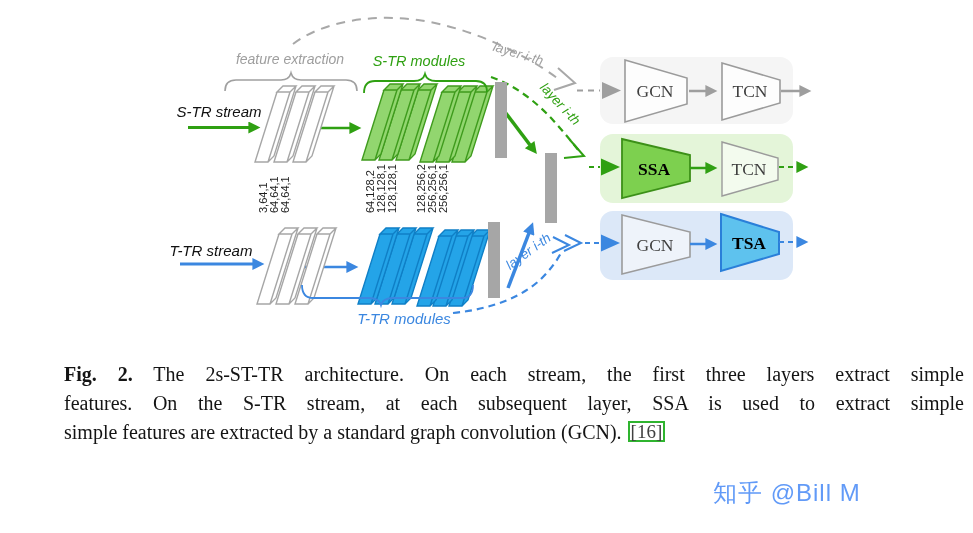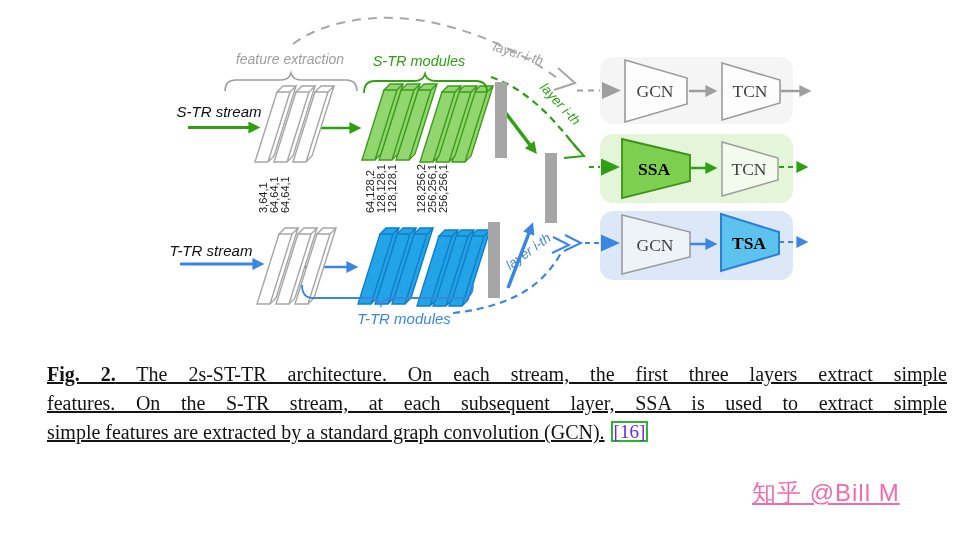--- a/index.html
+++ b/index.html
@@ -3,30 +3,30 @@
 <meta charset="utf-8">
 <style>
   html,body{margin:0;padding:0;background:#ffffff;}
   .page{position:relative;width:973px;height:533px;background:#fff;overflow:hidden;
         font-family:"Liberation Sans",sans-serif;}
   svg text{user-select:none;}
   .ann{font-family:"Liberation Sans",sans-serif;font-style:italic;}
   .dims{font-family:"Liberation Sans",sans-serif;font-size:11px;fill:#1d1d1d;}
   .blk{font-family:"Liberation Serif",serif;font-size:17.5px;fill:#3f3f3f;}
   .blkb{font-family:"Liberation Serif",serif;font-size:17.5px;font-weight:bold;fill:#000;}
-  .caption{position:absolute;left:47px;top:360px;width:900px;
-           font-family:"Liberation Serif",serif;font-size:20px;line-height:29.2px;color:#141414;text-decoration:underline;}
+  .caption{position:absolute;left:64px;top:360px;width:900px;
+           font-family:"Liberation Serif",serif;font-size:20px;line-height:29.2px;color:#141414;}
   .cap-line{text-align:justify;text-align-last:justify;}
   .cap-line.last{text-align:left;text-align-last:left;}
   .figlabel{font-weight:bold;}
   .cite{display:inline-block;border:2px solid #2fb42f;line-height:17px;padding:0 1px;
-        margin-left:6px;font-size:19px;color:#6d28d9;vertical-align:1px;text-align:center;}
-  .watermark{position:absolute;left:752px;top:477px;white-space:nowrap;
-             font-family:"Liberation Sans",sans-serif;font-size:24px;color:#ec4899;
-             opacity:.8;letter-spacing:1px;text-decoration:underline;}
+        margin-left:6px;font-size:19px;color:#404040;vertical-align:1px;text-align:center;}
+  .watermark{position:absolute;left:713px;top:477px;white-space:nowrap;
+             font-family:"Liberation Sans",sans-serif;font-size:24px;color:#3b82f6;
+             opacity:.8;letter-spacing:1px;}
 </style>
 </head>
 <body>
 
 <div class="page">
 
   <svg width="973" height="355" viewBox="0 0 973 355">
     <defs>
       <marker id="mGray" viewBox="0 0 10 10" refX="0.5" refY="5" markerWidth="14" markerHeight="12" orient="auto" markerUnits="userSpaceOnUse">
         <path d="M0,0 L10,5 L0,10 Z" fill="#9e9e9e"></path>

